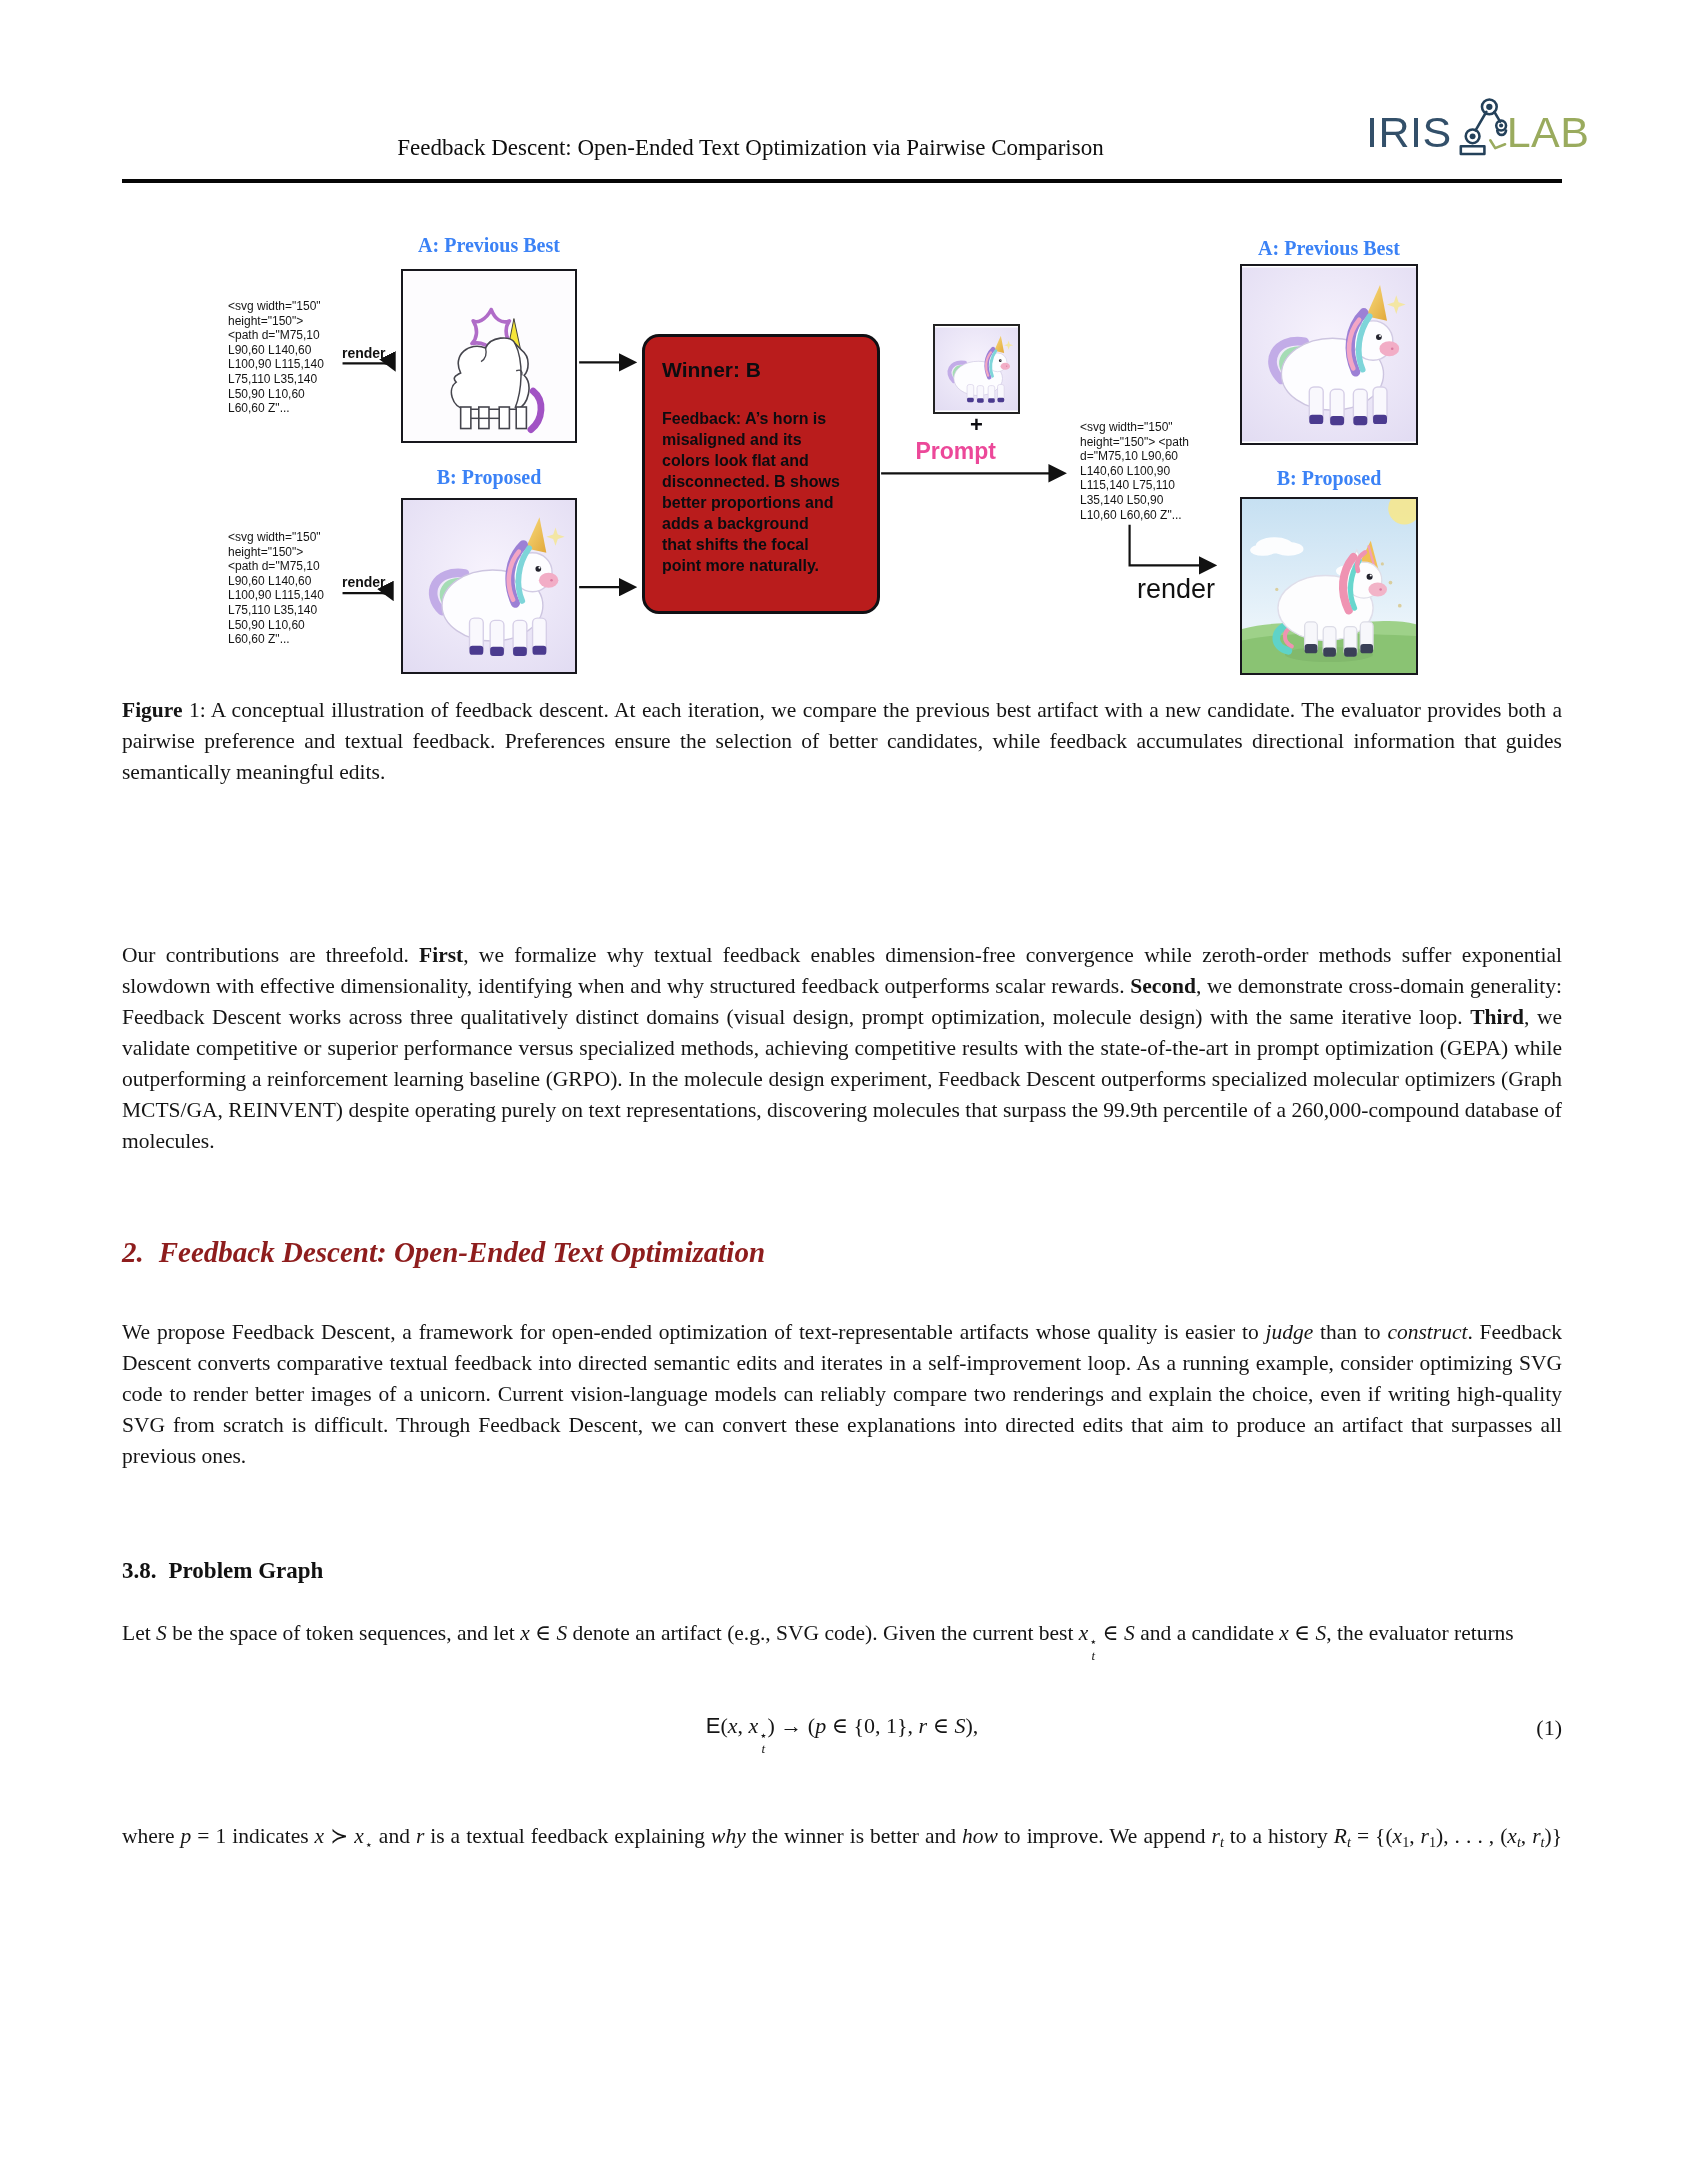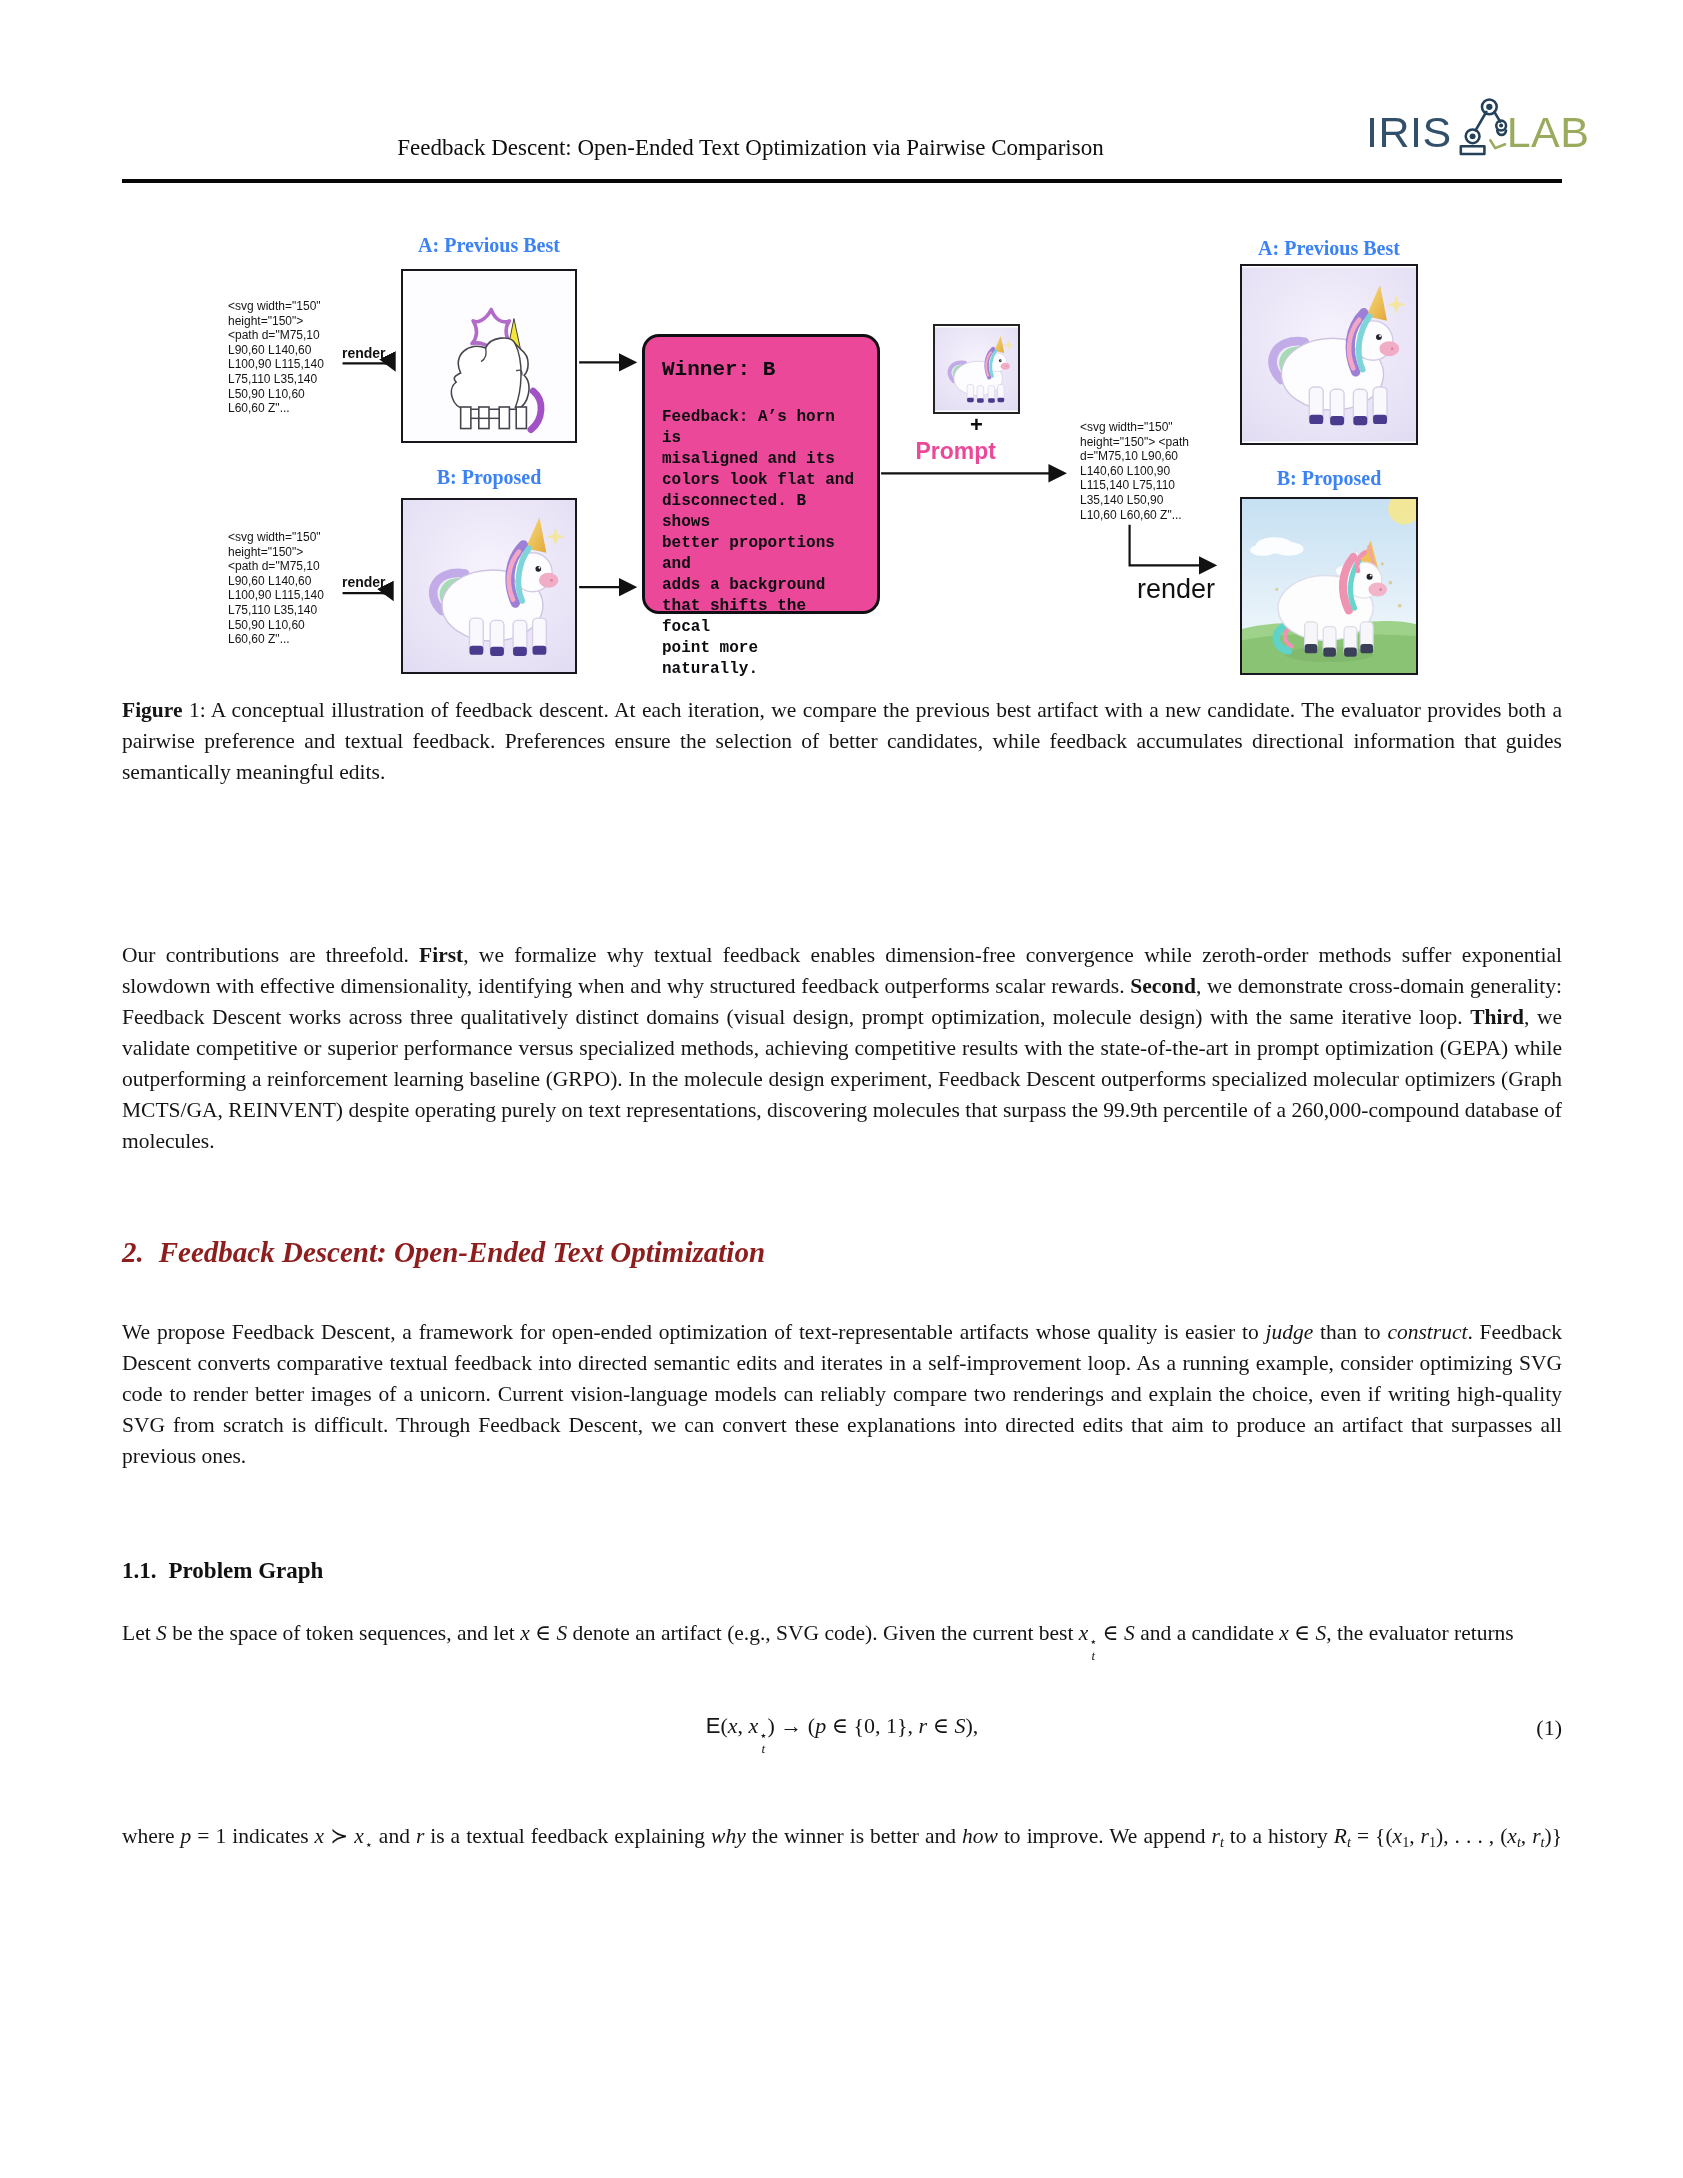--- a/index.html
+++ b/index.html
@@ -19,22 +19,22 @@
   
   .fig-label{font-family:Liberation Serif, serif;font-weight:bold;font-size:20px;
              text-align:center;color:#3b82f6;}
   .fig-box{border:2.5px solid #17171d;box-sizing:border-box;background:#fff;overflow:hidden;}
   .fig-box svg{display:block;width:100%;height:100%;}
   .code{font-family:"Liberation Sans","DejaVu Sans",sans-serif;font-size:12px;line-height:14.6px;
         white-space:pre-line;color:#141414;}
   .render-sm{font-family:"Liberation Sans","DejaVu Sans",sans-serif;font-weight:bold;font-size:14px;color:#111;}
   .render-lg{font-family:"Liberation Sans","DejaVu Sans",sans-serif;font-size:27px;color:#111;}
   .winner{left:642px;top:334px;width:238px;height:280px;border:3px solid #101014;border-radius:17px;
-          background:#ec4899;box-sizing:border-box;padding:21px 14px 0 17px;
-          font-family:Liberation Mono, monospace;}
+          background:#b91c1c;box-sizing:border-box;padding:21px 14px 0 17px;
+          font-family:Liberation Sans, sans-serif;}
   .winner-title{font-weight:bold;font-size:21px;margin-bottom:26px;color:#0c0c10;}
   .winner-feedback{font-weight:bold;font-size:16px;line-height:21px;white-space:pre-line;color:#0c0c10;}
   .thumb{left:933px;top:324px;width:87px;height:90px;border:2px solid #222;box-sizing:border-box;overflow:hidden;}
   .thumb svg{display:block;width:100%;height:100%;}
   .plus{left:933px;top:412px;width:87px;text-align:center;
         font:bold 22px "Liberation Sans","DejaVu Sans",sans-serif;color:#0c0c10;}
   .prompt{left:885px;top:438px;width:111px;text-align:right;
         font:bold 23px "Liberation Sans","DejaVu Sans",sans-serif;color:#ec4899;}
 
   
@@ -292,21 +292,21 @@
 
   <p class="para p-contrib"><span>Our contributions are threefold. </span><span class="sg-b">First</span><span>, we formalize why textual feedback enables dimension-free convergence while zeroth-order methods suffer exponential slowdown with effective dimensionality, identifying when and why structured feedback outperforms scalar rewards. </span><span class="sg-b">Second</span><span>, we demonstrate cross-domain generality: Feedback Descent works across three qualitatively distinct domains (visual design, prompt optimization, molecule design) with the same iterative loop. </span><span class="sg-b">Third</span><span>, we validate competitive or superior performance versus specialized methods, achieving competitive results with the state-of-the-art in prompt optimization (GEPA) while outperforming a reinforcement learning baseline (GRPO). In the molecule design experiment, Feedback Descent outperforms specialized molecular optimizers (Graph MCTS/GA, REINVENT) despite operating purely on text representations, discovering molecules that surpass the 99.9th percentile of a 260,000-compound database of molecules.</span></p>
 
   <h2 class="sec">
     <span class="no">2.</span><span>Feedback Descent: Open-Ended Text Optimization</span>
   </h2>
 
   <p class="para p-intro"><span>We propose Feedback Descent, a framework for open-ended optimization of text-representable artifacts whose quality is easier to </span><span class="sg-i">judge</span><span> than to </span><span class="sg-i">construct</span><span>. Feedback Descent converts comparative textual feedback into directed semantic edits and iterates in a self-improvement loop. As a running example, consider optimizing SVG code to render better images of a unicorn. Current vision-language models can reliably compare two renderings and explain the choice, even if writing high-quality SVG from scratch is difficult. Through Feedback Descent, we can convert these explanations into directed edits that aim to produce an artifact that surpasses all previous ones.</span></p>
 
   <h3 class="subsec">
-    <span class="no">1.1.</span><span>Problem Graph</span>
+    <span class="no">3.8.</span><span>Problem Graph</span>
   </h3>
 
   <p class="para p-setup" style="text-align:left"><span>Let </span><span class="sg-i sg-cal">S</span><span> be the space of token sequences, and let </span><span class="sg-i">x</span><span> ∈ </span><span class="sg-i sg-cal">S</span><span> denote an artifact (e.g., SVG code). Given the current best </span><span class="sg-i">x</span><span class="ss">
         <span class="ss-top">⋆</span>
         <span class="ss-bot">t</span>
       </span><span> ∈ </span><span class="sg-i sg-cal">S</span><span> and a candidate </span><span class="sg-i">x</span><span> ∈ </span><span class="sg-i sg-cal">S</span><span>, the evaluator returns</span></p>
 
   <div class="abs eq">
     <span><span class="sg-sans">E</span><span>(</span><span class="sg-i">x</span><span>, </span><span class="sg-i">x</span><span class="ss">
           <span class="ss-top">⋆</span>

